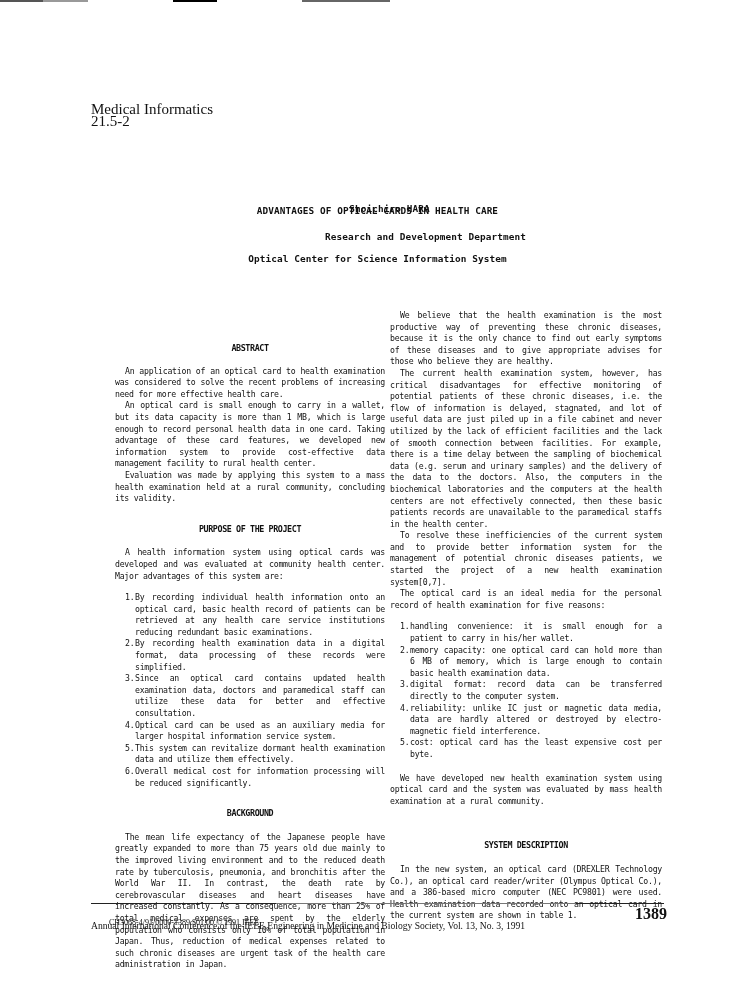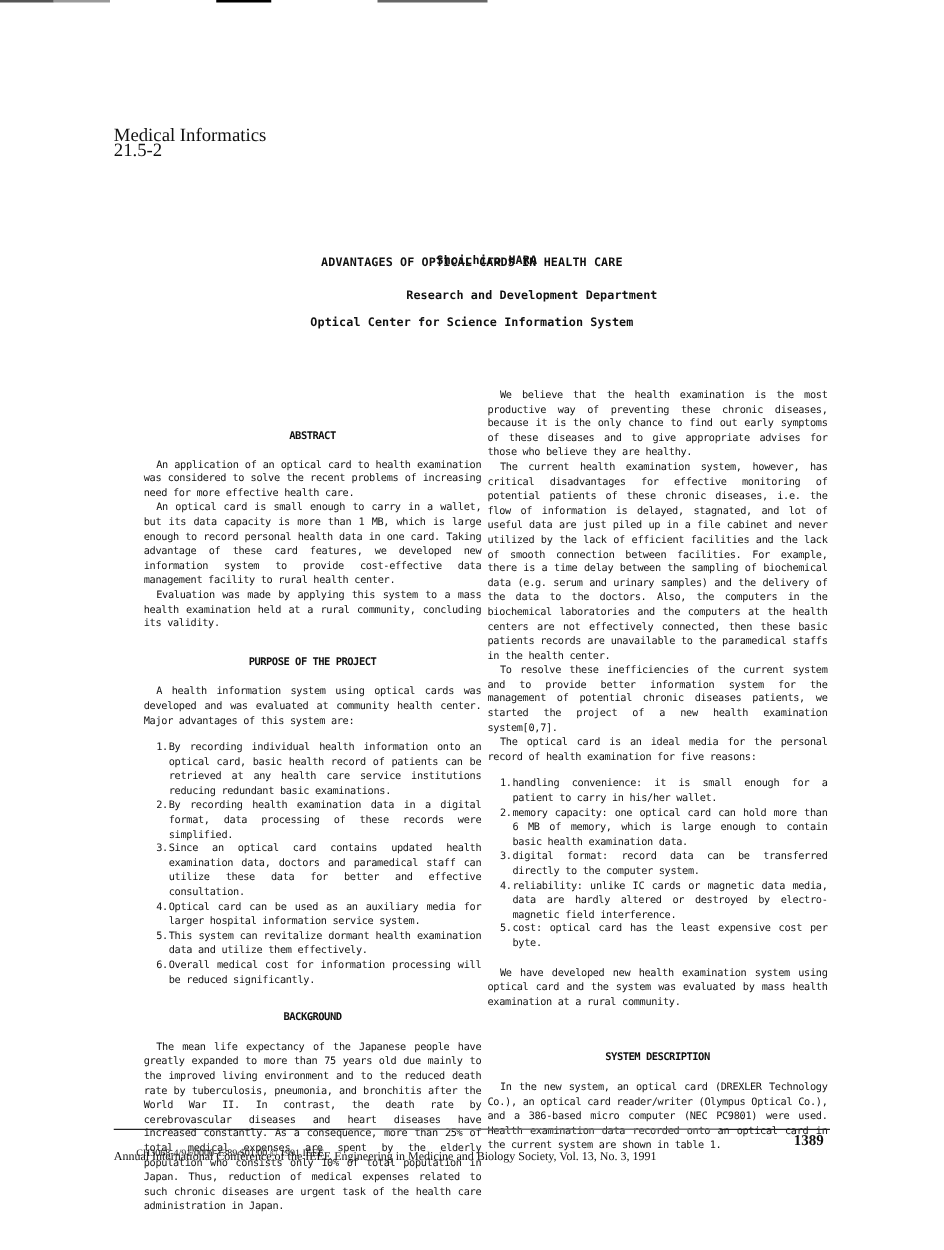--- a/index.html
+++ b/index.html
@@ -15,21 +15,21 @@
   .col .ind { text-indent: 10px; }
   .col h3 { margin: 0; font-size: 8.4px; font-weight: bold; text-align: center; letter-spacing: -0.4px; }
   .col ol { margin: 0; padding: 0; list-style: none; }
   .col ol li { position: relative; padding-left: 20px; text-align: justify; text-align-last: left; }
   .col ol li .num { position: absolute; left: 10px; top: 0; }
   .left { left: 115px; top: 310px; width: 270px; margin-top: 33px; }
   .right { left: 390px; top: 310px; width: 272px; }
   .footer-rule { position: absolute; left: 91px; top: 903px; width: 573px; height: 1px; background: #222; }
   .footer-rule2 { position: absolute; left: 276px; top: 903px; width: 300px; height: 1px; background: #777; }
   .footer1 { position: absolute; left: 91px; top: 920px; font-size: 9.6px; text-align: center; }
-  .pagenum { position: absolute; left: 635px; top: 905px; font-size: 12px; font-weight: bold; }
+  .pagenum { position: absolute; left: 635px; top: 905px; font-size: 16px; font-weight: bold; }
   .footer2 { position: absolute; left: 91px; top: 918px; font-size: 8px; padding-left: 18px; }
 </style>
 </head>
 <body>
 
 <div class="topbars">
   <div style="left:0;width:43px;background:#555;"></div>
   <div style="left:43px;width:45px;background:#999;"></div>
   <div style="left:173px;width:44px;background:#000;"></div>
   <div style="left:302px;width:88px;background:#666;"></div>
@@ -75,21 +75,21 @@
 <div class="col right mono">
   <p class="ind">We believe that the health examination is the most productive way of preventing these chronic diseases, because it is the only chance to find out early symptoms of these diseases and to give appropriate advises for those who believe they are healthy.</p>
   <p class="ind">The current health examination system, however, has critical disadvantages for effective monitoring of potential patients of these chronic diseases, i.e. the flow of information is delayed, stagnated, and lot of useful data are just piled up in a file cabinet and never utilized by the lack of efficient facilities and the lack of smooth connection between facilities. For example, there is a time delay between the sampling of biochemical data (e.g. serum and urinary samples) and the delivery of the data to the doctors. Also, the computers in the biochemical laboratories and the computers at the health centers are not effectively connected, then these basic patients records are unavailable to the paramedical staffs in the health center.</p>
   <p class="ind">To resolve these inefficiencies of the current system and to provide better information system for the management of potential chronic diseases patients, we started the project of a new health examination system[0,7].</p>
   <p class="ind">The optical card is an ideal media for the personal record of health examination for five reasons:</p>
   <div style="height:10px;"></div>
   <ol>
     <li><span class="num">1.</span><span>handling convenience: it is small enough for a patient to carry in his/her wallet.</span></li>
     <li><span class="num">2.</span><span>memory capacity: one optical card can hold more than 6 MB of memory, which is large enough to contain basic health examination data.</span></li>
     <li><span class="num">3.</span><span>digital format: record data can be transferred directly to the computer system.</span></li>
-    <li><span class="num">4.</span><span>reliability: unlike IC cards or magnetic data media, data are hardly altered or destroyed by electro-magnetic field interference.</span></li>
+    <li><span class="num">4.</span><span>reliability: unlike IC just or magnetic data media, data are hardly altered or destroyed by electro-magnetic field interference.</span></li>
     <li><span class="num">5.</span><span>cost: optical card has the least expensive cost per byte.</span></li>
   </ol>
   <div style="height:12px;"></div>
   <p class="ind">We have developed new health examination system using optical card and the system was evaluated by mass health examination at a rural community.</p>
 
   <div style="height:33px;"></div>
   <h3>SYSTEM DESCRIPTION</h3>
   <div style="height:12px;"></div>
   <p class="ind">In the new system, an optical card (DREXLER Technology Co.), an optical card reader/writer (Olympus Optical Co.), and a 386-based micro computer (NEC PC9801) were used. Health examination data recorded onto an optical card in the current system are shown in table 1.</p>
 </div>

